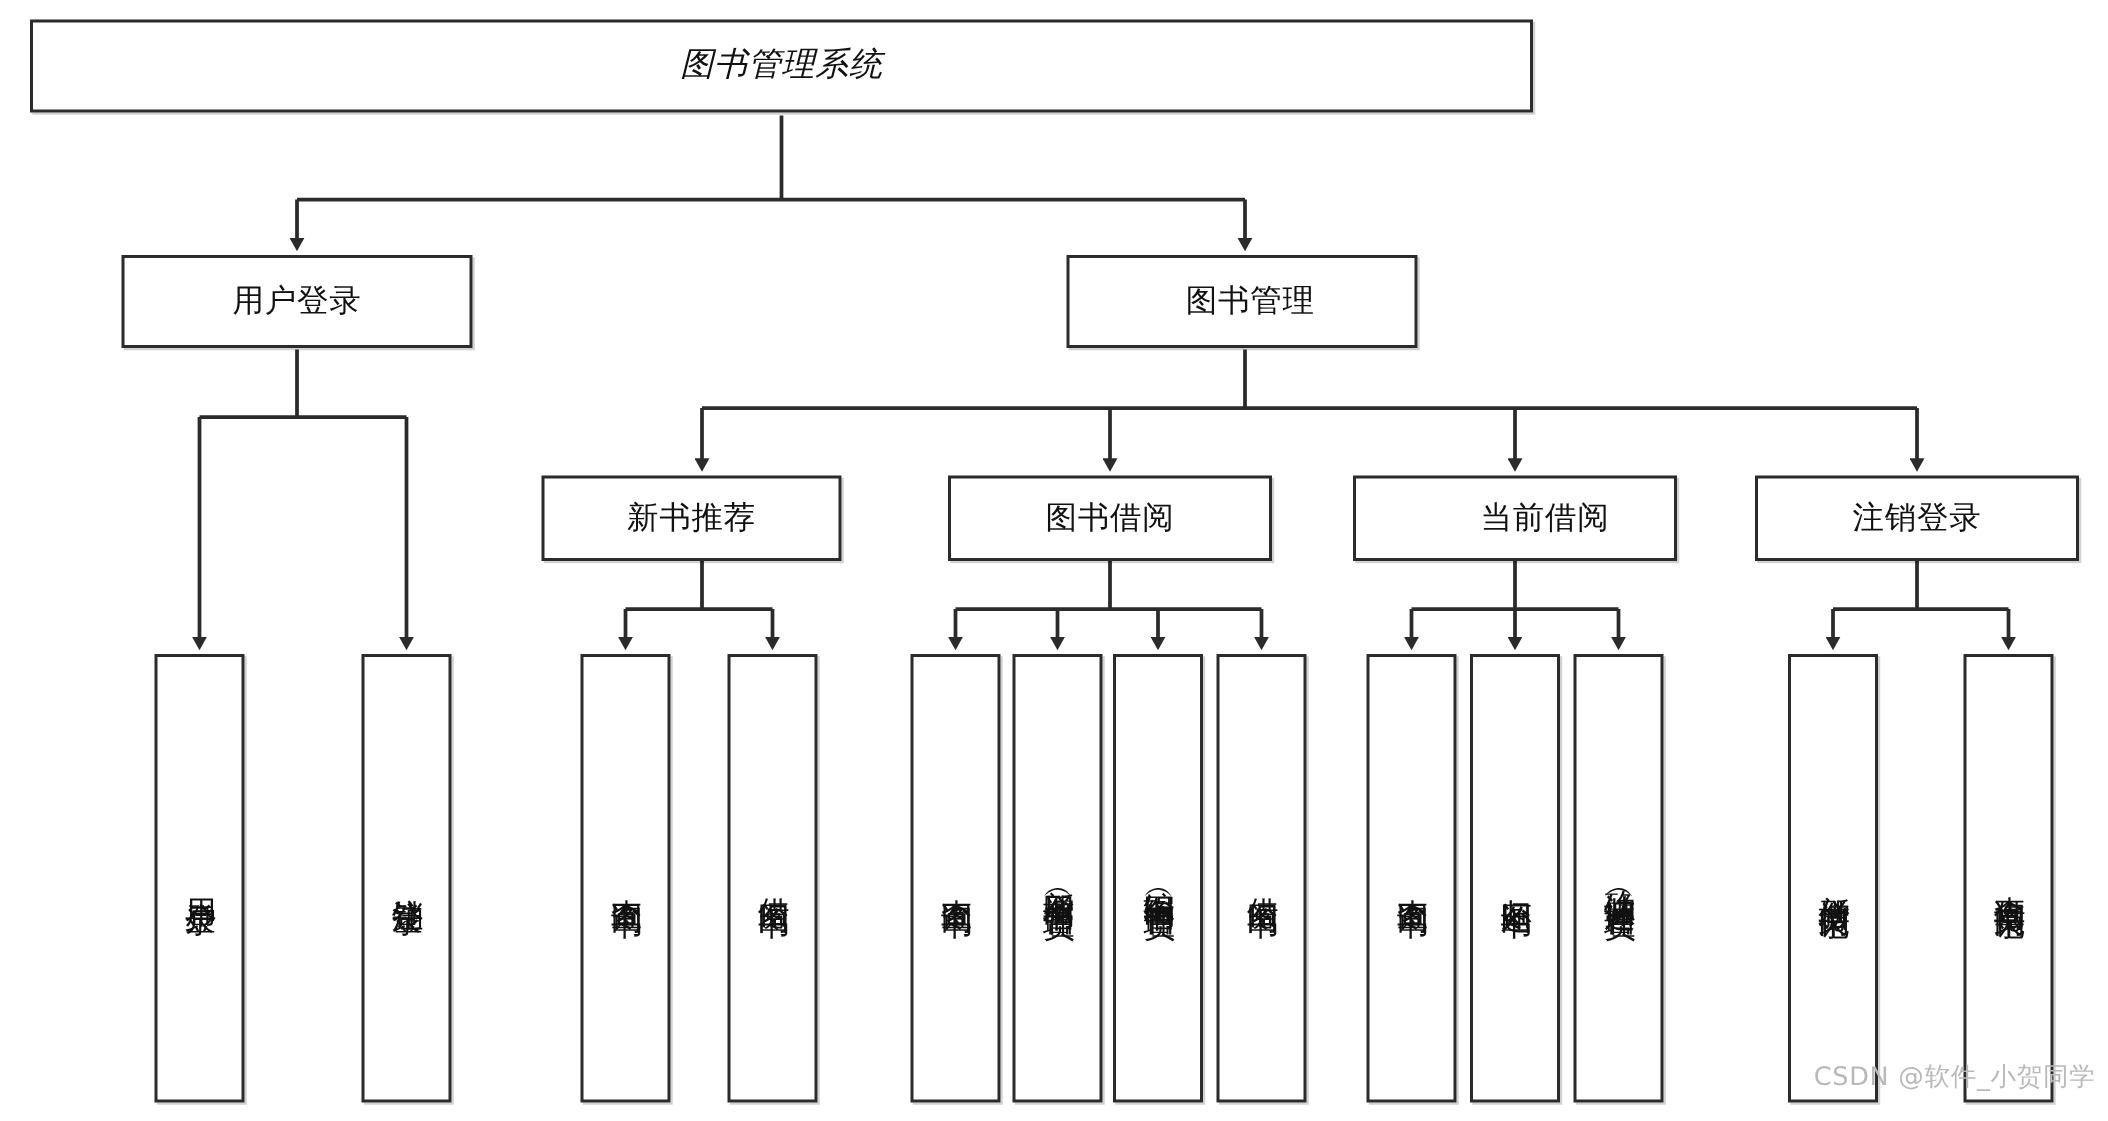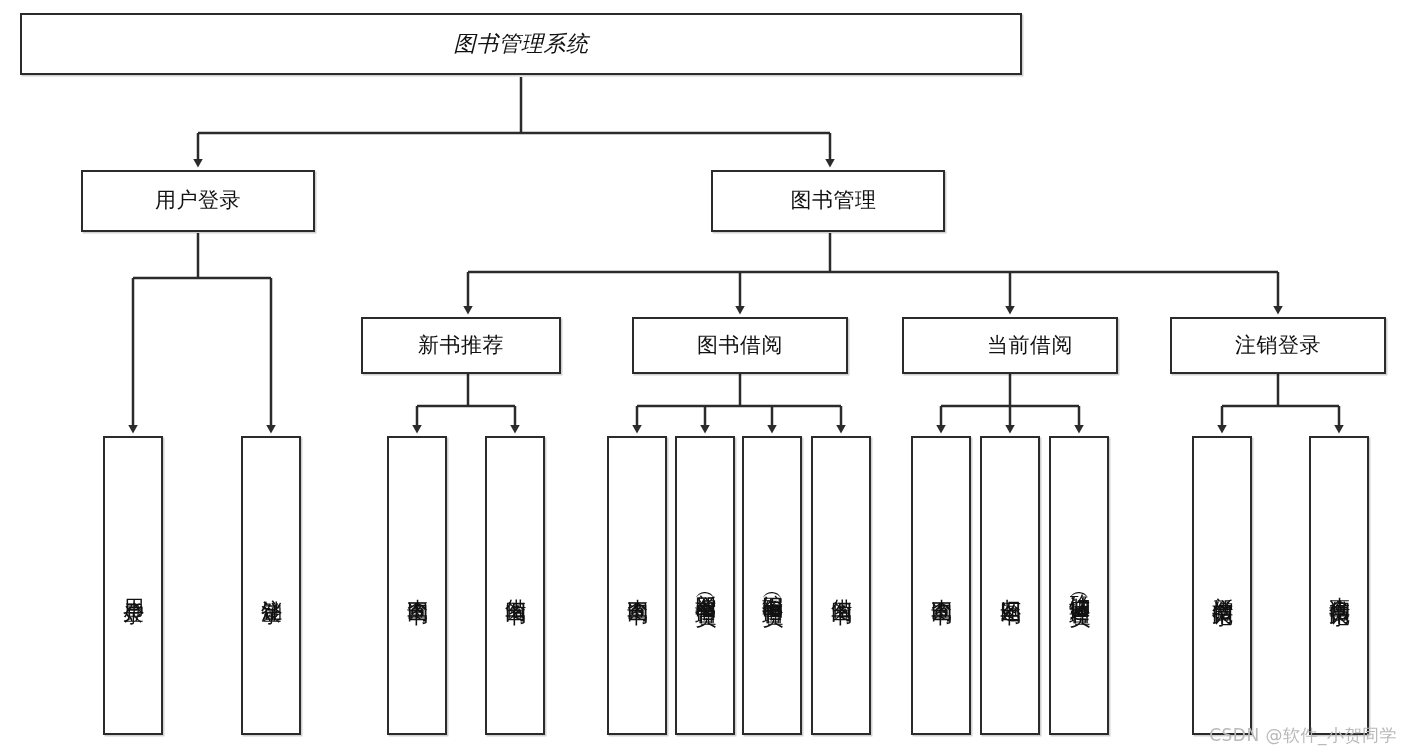--- a/index.html
+++ b/index.html
@@ -59,21 +59,21 @@
     text-orientation: upright;
     font-size: 21px;
     line-height: 1.22;
     letter-spacing: 2px;
     white-space: nowrap;
     max-height: 270px;
   }
   #watermark {
     position: absolute;
     right: 8px;
-    bottom: 0;
+    bottom: 18px;
     font-size: 17px;
     color: #b9b9b9;
     letter-spacing: 0.5px;
     white-space: nowrap;
     font-family: "DejaVu Sans", "Liberation Sans", sans-serif;
   }
 </style>
 </head>
 <body>
 

